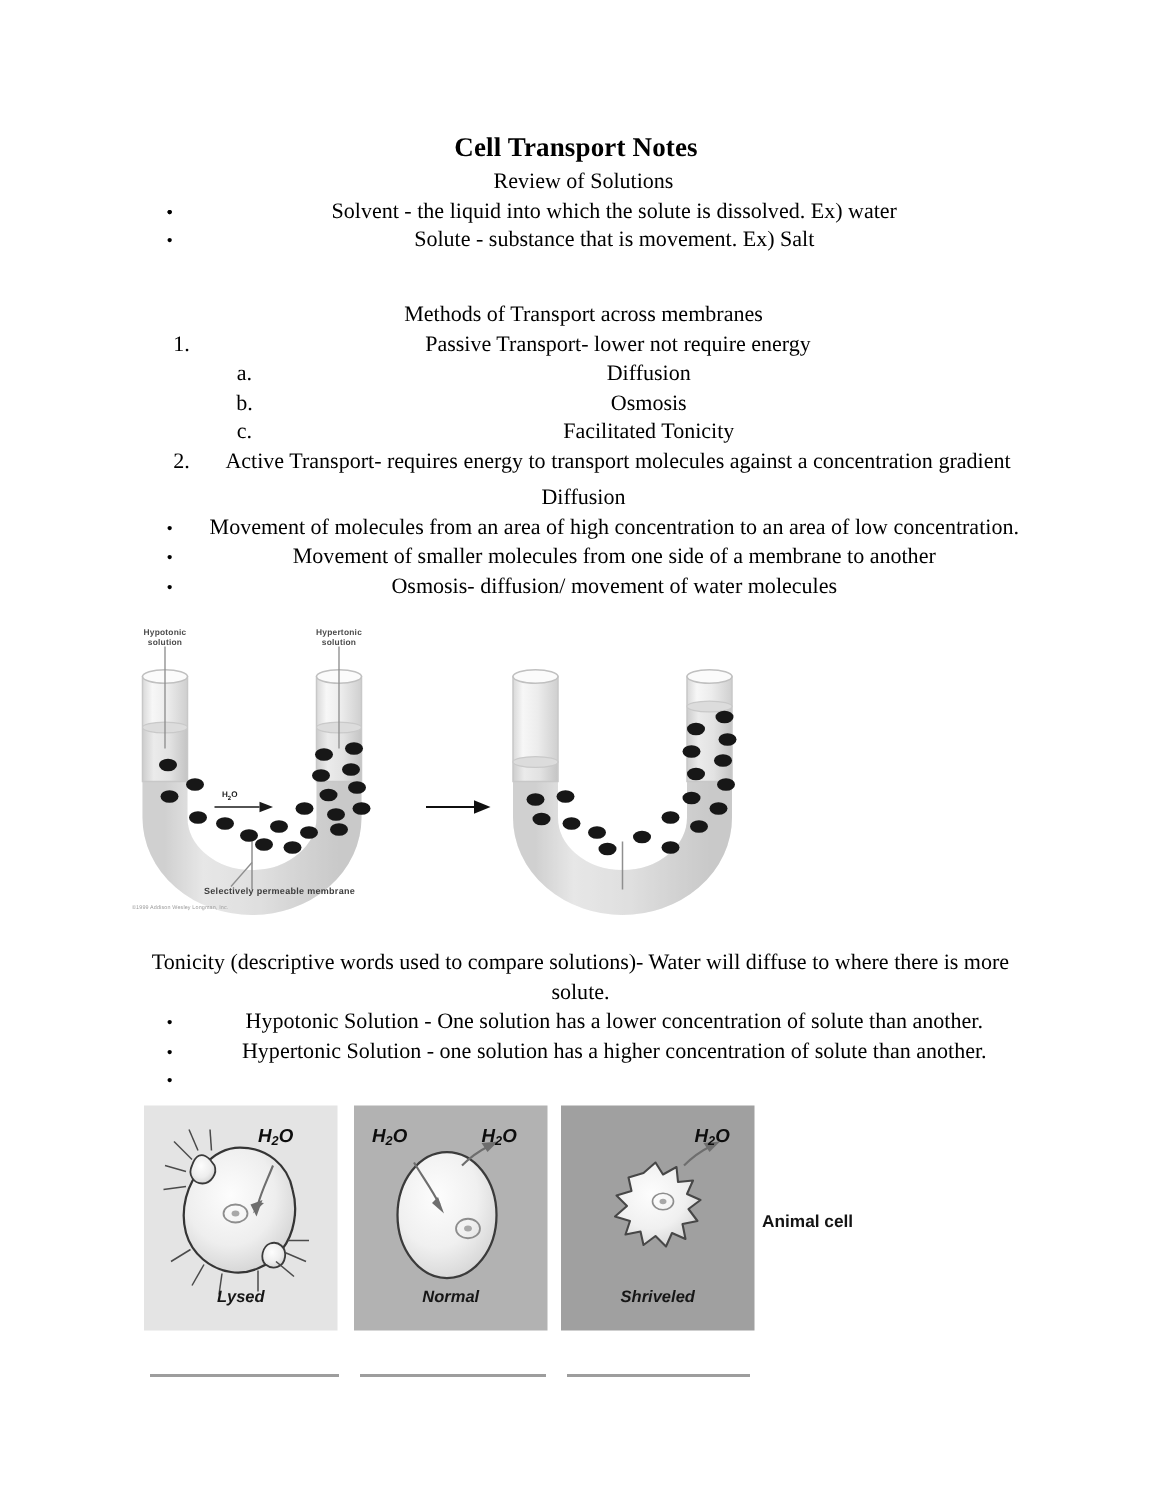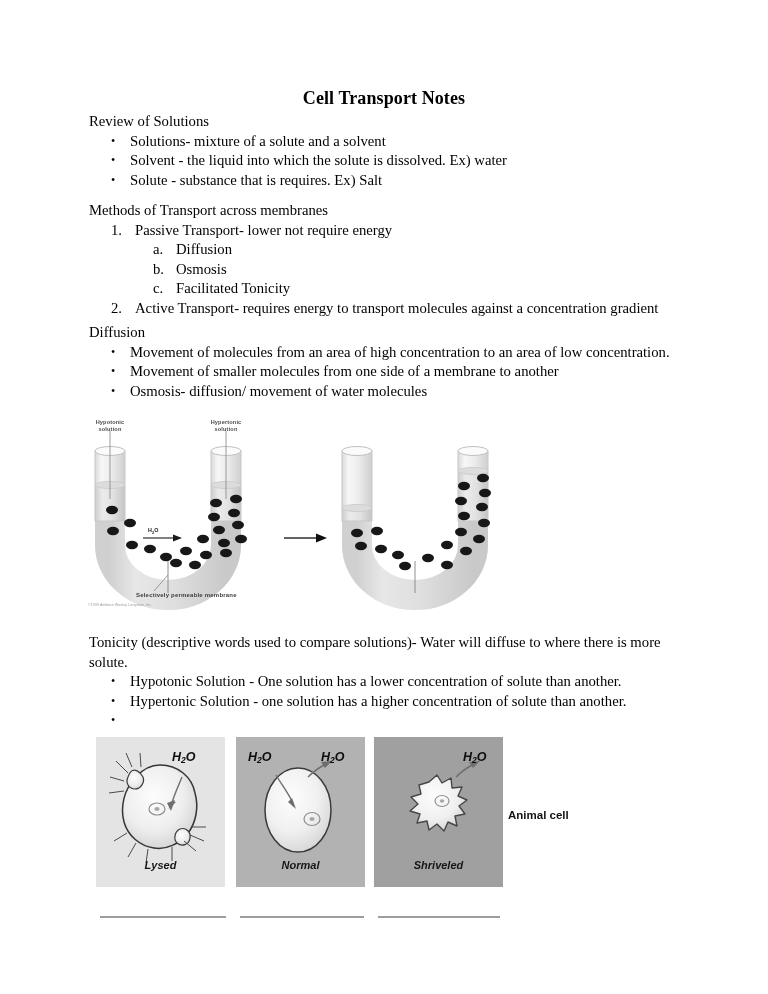--- a/index.html
+++ b/index.html
@@ -29,20 +29,21 @@
     font-size: 18px;
     font-weight: bold;
     letter-spacing: 0.1px;
   }
   .body-text {
     position: absolute;
     left: 89px;
     width: 600px;
     font-size: 14.7px;
     line-height: 19.6px;
+    text-align: center;
   }
   .heading-line {
     font-size: 14.7px;
     line-height: 19.6px;
   }
   ul.bullets, ol.nums {
     margin: 0;
     padding: 0;
     list-style: none;
   }
@@ -210,29 +211,28 @@
 
 <div class="page">
 
   <div class="doc-title">Cell Transport Notes</div>
 
   <div class="body-text" style="top:112px;">
     <div class="heading-line">Review of Solutions</div>
     <ul class="bullets">
       <li>
         <span class="bullet-mark">•</span>
-        <span>Solutions- mixture of a solute and a solvent</span>
       </li>
       <li>
         <span class="bullet-mark">•</span>
         <span>Solvent - the liquid into which the solute is dissolved. Ex) water</span>
       </li>
       <li>
         <span class="bullet-mark">•</span>
-        <span>Solute - substance that is requires. Ex) Salt</span>
+        <span>Solute - substance that is movement. Ex) Salt</span>
       </li>
     </ul>
   </div>
 
   <div class="body-text" style="top:201px;">
     <div class="heading-line">Methods of Transport across membranes</div>
     <ol class="nums">
       <li>
         <span class="num-mark">1.</span>
         <span>Passive Transport- lower not require energy</span>

